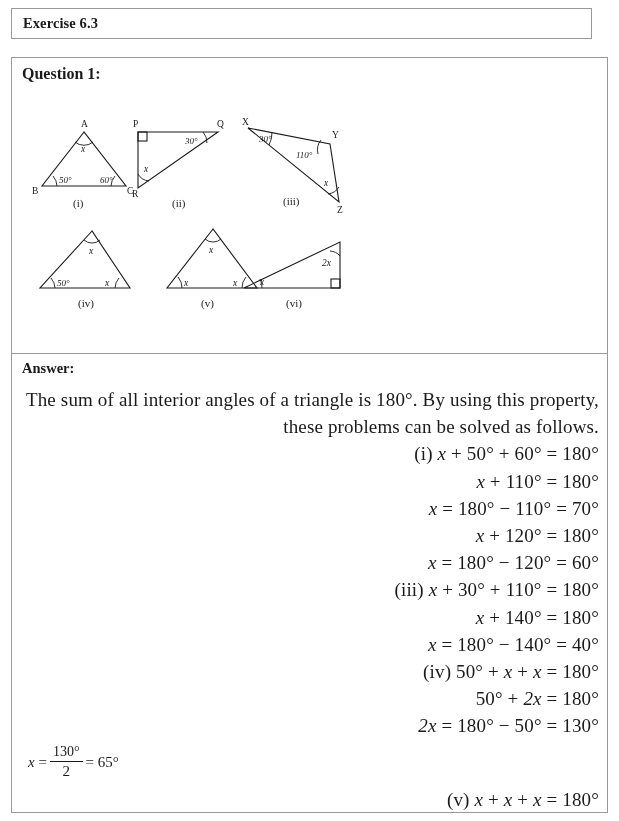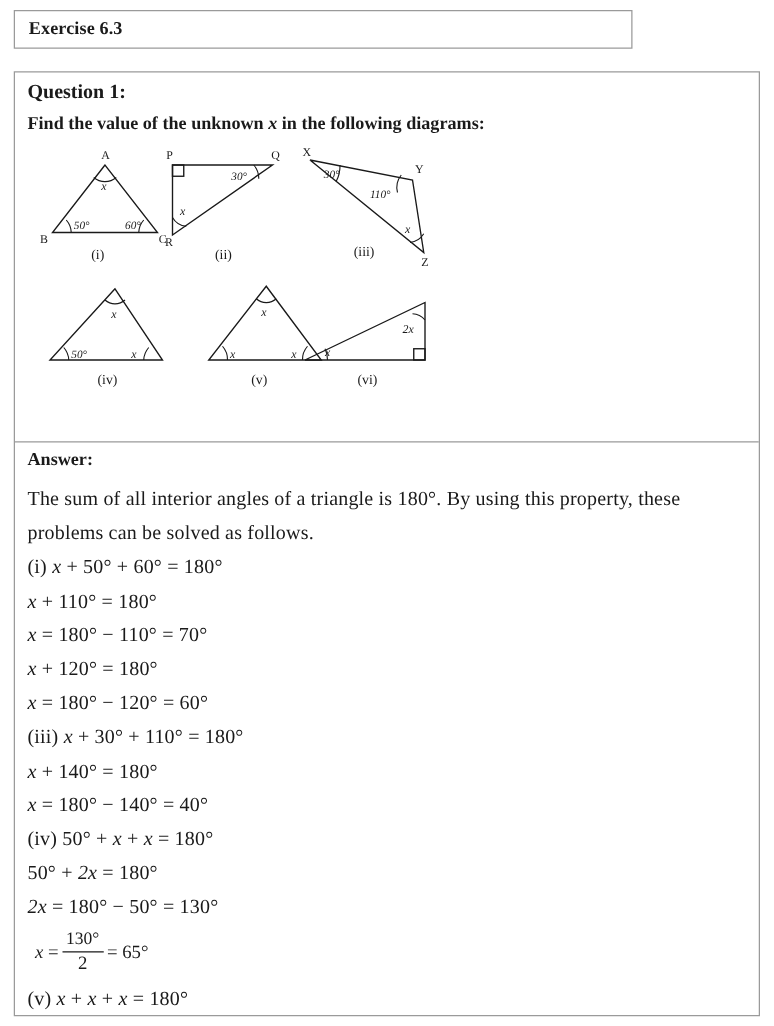--- a/index.html
+++ b/index.html
@@ -26,21 +26,21 @@
   
   .box {
     position: absolute;
     border: 1px solid #9a9a9a;
     background: #ffffff;
     box-sizing: border-box;
   }
   .exercise-box {
     left: 11px;
     top: 8px;
-    width: 495px;
+    width: 581px;
     height: 31px;
   }
   .exercise-title {
     position: absolute;
     left: 11px;
     top: 6px;
     font-size: 14.5px;
     font-weight: bold;
     letter-spacing: .1px;
     white-space: nowrap;
@@ -102,24 +102,25 @@
     font-weight: bold;
     white-space: nowrap;
   }
   .a-lines {
     position: absolute;
     left: 10px;
     top: 33px;
     right: 8px;
   }
   .a-line {
-    font-size: 16px;
+    font-size: 19px;
     line-height: 27.2px;
     white-space: nowrap;
     letter-spacing: .15px;
+    text-align: right;
   }
   .a-line.wrap { white-space: normal; }
   .a-line i { font-style: italic; }
 
   
   .frac-line {
     height: 46px;
     font-size: 15px;
     display: flex;
     align-items: center;
@@ -195,21 +196,20 @@
 <div class="page">
 
   <div class="box exercise-box">
     <div class="exercise-title">Exercise 6.3</div>
   </div>
 
   <div class="box content-box">
 
     <div class="qsection">
       <div class="q-label">Question 1:</div>
-      <div class="q-prompt"><span>Find the value of the unknown </span><span class="var">x</span><span> in the following diagrams:</span></div>
 
       <div class="diagrams">
 
         <div class="dg" style="left:14px; top:0px;">
           <svg width="110" height="96" viewBox="0 0 110 96">
             <polygon class="stroke" points="58,18 16,72 100,72"></polygon>
             <path class="arcs" d="M 49,28 A 14,14 0 0 0 67,28"></path>
             <path class="arcs" d="M 31,72 A 16,16 0 0 0 27,62"></path>
             <path class="arcs" d="M 85,72 A 16,16 0 0 1 89,62"></path>
             <text class="lbl" x="55" y="13">A</text>

